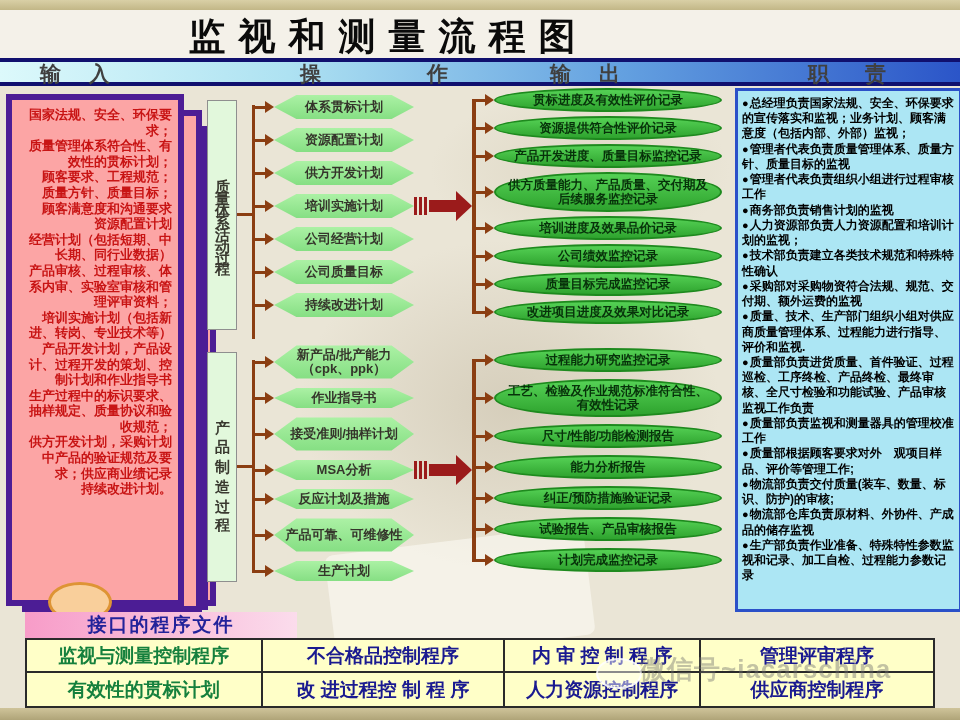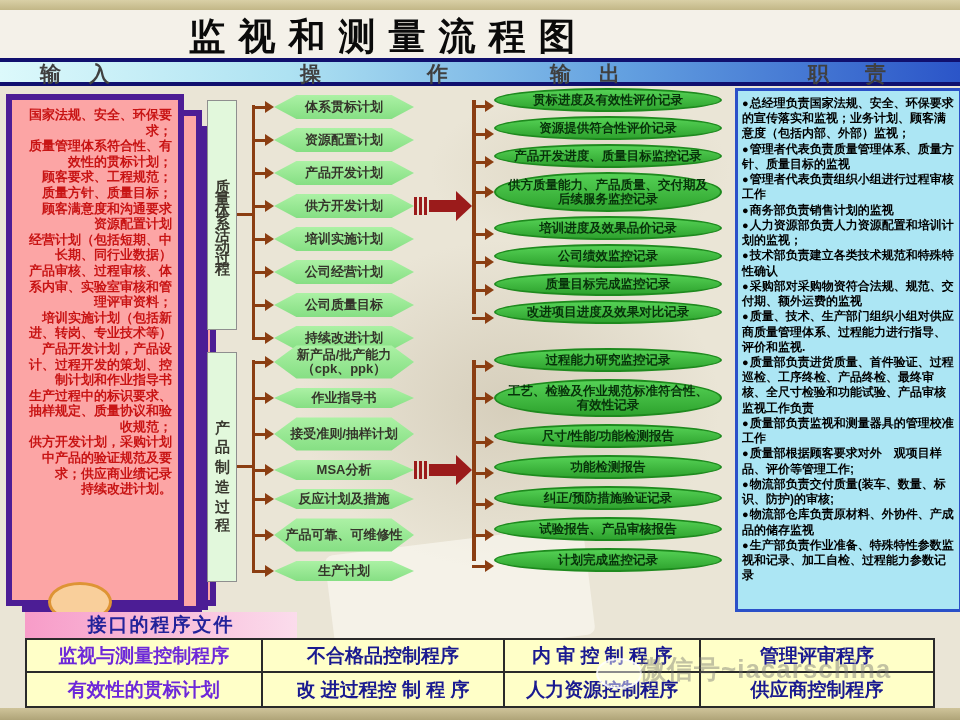--- a/index.html
+++ b/index.html
@@ -61,21 +61,21 @@
   .sarrow::before{content:"";position:absolute;left:0;top:4.5px;width:14px;height:3px;background:#8B3E12;}
   .sarrow::after{content:"";position:absolute;left:13px;top:0;width:0;height:0;
     border-left:9px solid #8B3E12;border-top:6px solid transparent;border-bottom:6px solid transparent;}
 
   
   .op-rows{position:absolute;left:252px;width:162px;display:flex;flex-direction:column;gap:7px;}
   .op1{top:94px;}
   .op2{top:344px;}
   .row{display:flex;align-items:center;}
   .h26{height:26px;} .h22{height:22px;} .h36{height:36px;}
-  .h24{height:24px;align-items:flex-end;} .h40{height:40px;} .h38{height:38px;}
+  .h24{height:24px;} .h40{height:40px;} .h38{height:38px;}
   .leaf{flex:1;height:100%;background:linear-gradient(180deg,#ADF2A6,#84DE82);
     clip-path:polygon(0% 50%,16% 4%,84% 4%,100% 50%,84% 96%,16% 96%);
     display:flex;align-items:center;justify-content:center;text-align:center;
     font-size:13px;font-weight:bold;color:#35352B;line-height:1.1;padding:0 8px;box-sizing:border-box;}
 
   
   .bigarrow{position:absolute;width:58px;height:30px;}
   .bigarrow i{position:absolute;width:3px;height:18px;top:6px;background:#9B1B1B;}
   .bigarrow .b1{left:0;} .bigarrow .b2{left:5px;} .bigarrow .b3{left:10px;}
   .bigarrow .shaft{position:absolute;left:15px;top:9px;width:27px;height:12px;background:#9B1B1B;}
@@ -105,21 +105,21 @@
     display:flex;align-items:center;justify-content:center;
     font-size:19px;font-weight:bold;color:#22229A;letter-spacing:2px;}
   .proc-table{position:absolute;left:25px;top:638px;width:910px;height:70px;
     display:grid;grid-template-columns:26% 26.8% 21.6% 25.6%;grid-template-rows:50% 50%;
     background:#FFFFC8;border:2px solid #2A2A2A;box-sizing:border-box;}
   .cell{display:flex;align-items:center;justify-content:center;
     border-right:2px solid #2A2A2A;border-bottom:2px solid #2A2A2A;
     font-size:19px;font-weight:bold;white-space:nowrap;overflow:hidden;}
   .cell.last-col{border-right:none;}
   .cell.last-row{border-bottom:none;}
-  .cell.maroon{color:#6d28d9;}
+  .cell.maroon{color:#15803d;}
   .cell.navy{color:#1A1A90;}
 
   
   .wm{position:absolute;left:640px;top:652px;z-index:9;font-size:26px;font-weight:bold;
     color:rgba(110,110,110,.42);letter-spacing:1px;white-space:nowrap;}
   .wm-bubble{position:absolute;left:596px;top:658px;width:42px;height:27px;z-index:9;
     border:2px solid rgba(255,255,255,.8);background:rgba(255,255,255,.45);border-radius:50%;}
 </style>
 </head>
 <body>
@@ -178,24 +178,20 @@
     <div class="row h26">
         <span class="sarrow"></span>
         <div class="leaf">体系贯标计划</div>
       </div>
     <div class="row h26">
         <span class="sarrow"></span>
         <div class="leaf">资源配置计划</div>
       </div>
     <div class="row h26">
         <span class="sarrow"></span>
-        <div class="leaf">产品开发计划</div>
-      </div>
-    <div class="row h26">
-        <span class="sarrow"></span>
         <div class="leaf">供方开发计划</div>
       </div>
     <div class="row h26">
         <span class="sarrow"></span>
         <div class="leaf">培训实施计划</div>
       </div>
     <div class="row h26">
         <span class="sarrow"></span>
         <div class="leaf">公司经营计划</div>
       </div>
@@ -298,21 +294,21 @@
     <div class="row h38">
         <span class="sarrow"></span>
         <div class="oval">工艺、检验及作业规范标准符合性、有效性记录</div>
       </div>
     <div class="row h24">
         <span class="sarrow"></span>
         <div class="oval">尺寸/性能/功能检测报告</div>
       </div>
     <div class="row h24">
         <span class="sarrow"></span>
-        <div class="oval">功能检测报告</div>
+        <div class="oval">能力分析报告</div>
       </div>
     <div class="row h24">
         <span class="sarrow"></span>
         <div class="oval">纠正/预防措施验证记录</div>
       </div>
     <div class="row h24">
         <span class="sarrow"></span>
         <div class="oval">试验报告、产品审核报告</div>
       </div>
     <div class="row h24">

